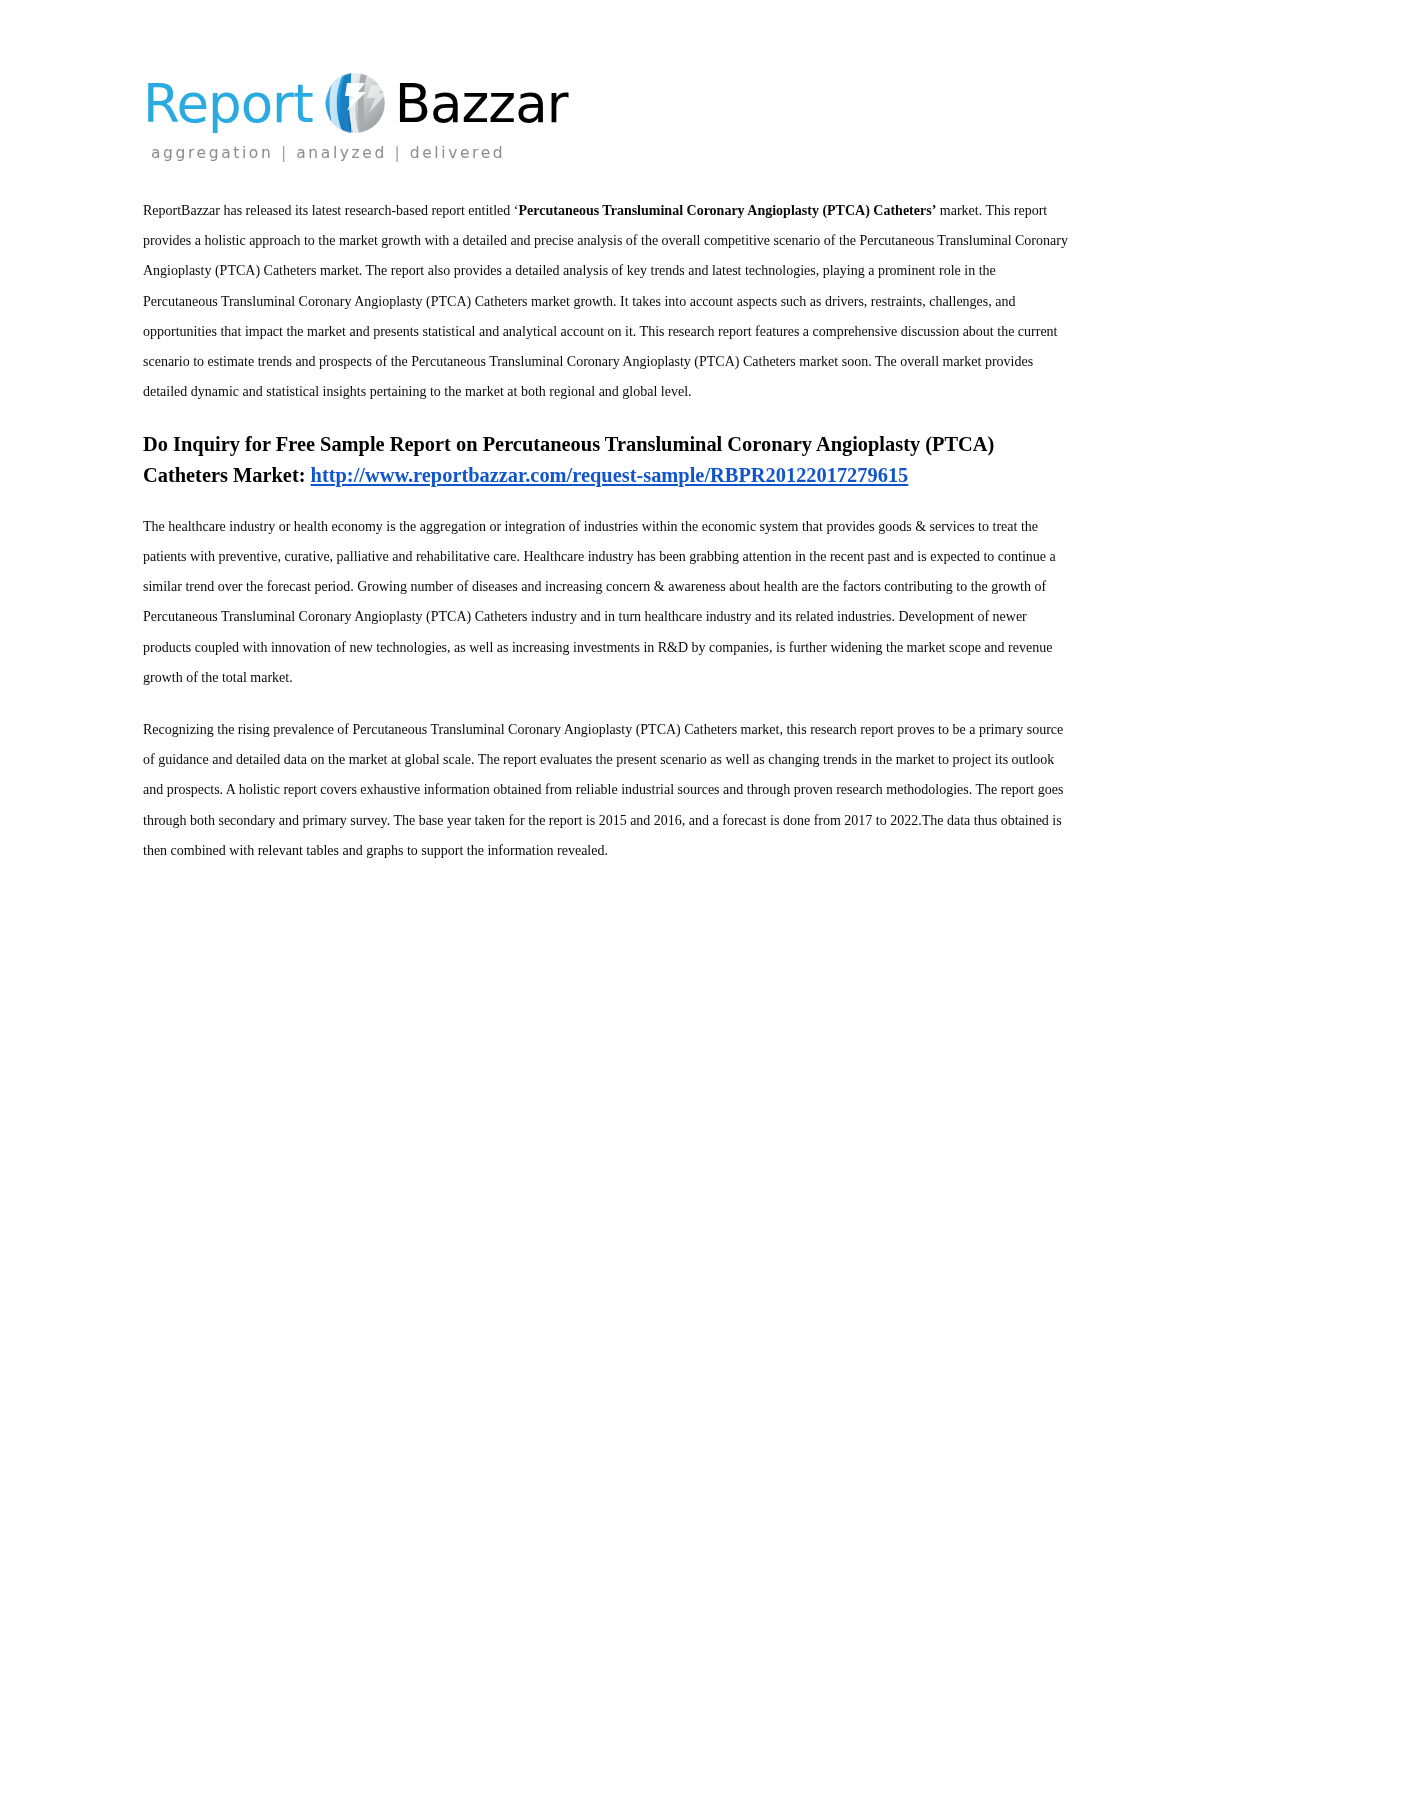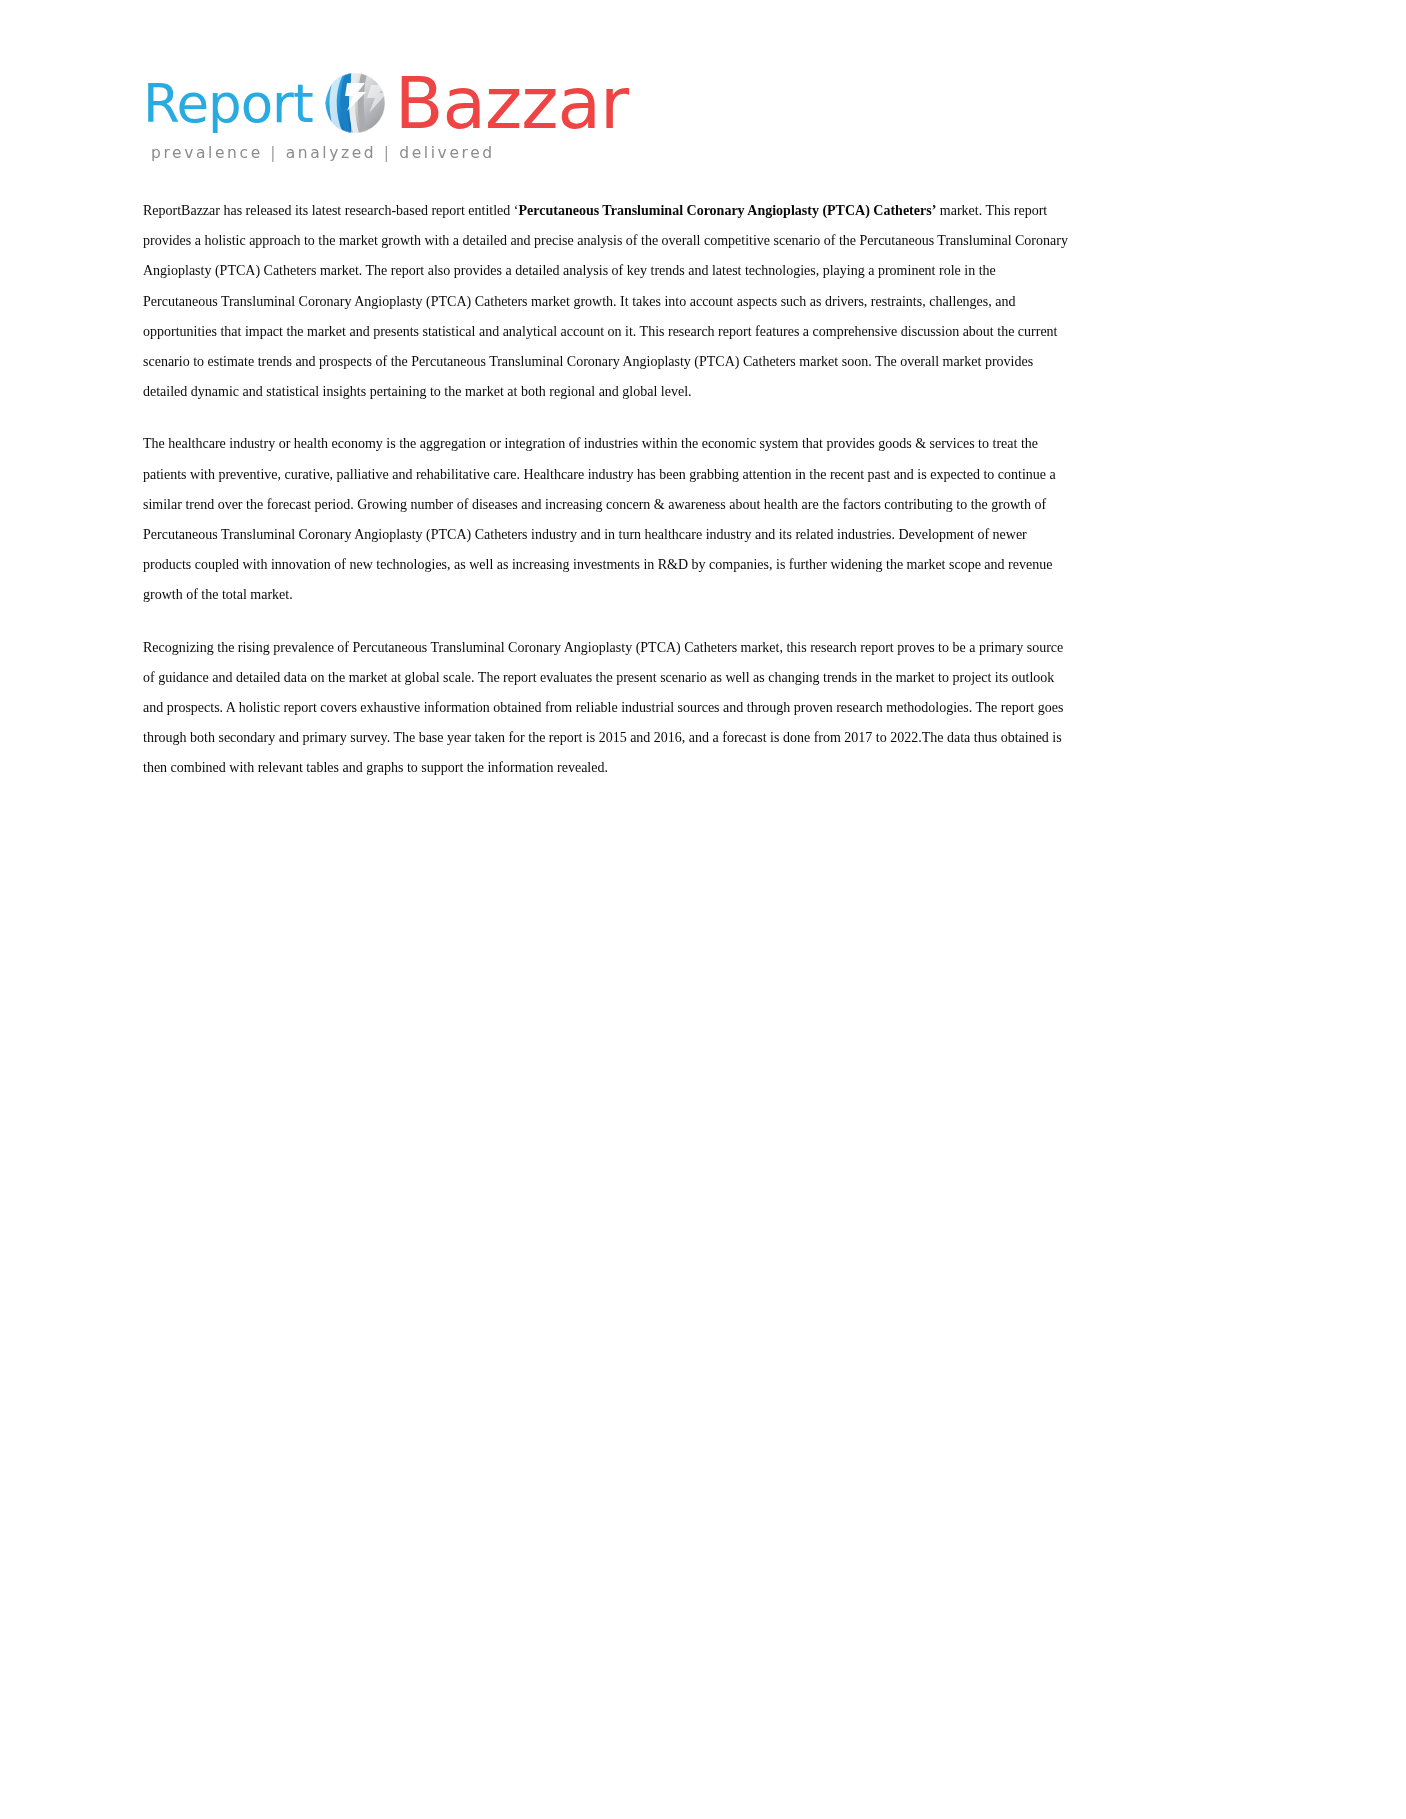--- a/index.html
+++ b/index.html
@@ -49,23 +49,23 @@
   .logo-mark {
     position: relative;
     width: 76px;
     height: 76px;
     margin: 0 2px 0 4px;
     flex: none;
   }
   .logo-mark svg { display: block; }
   .logo-word-bazzar {
     font-family: "DejaVu Sans", sans-serif;
-    font-size: 71px;
+    font-size: 53px;
     letter-spacing: -1px;
-    color: #ef4444;
+    color: #000000;
     font-weight: 400;
     line-height: 1;
   }
   .logo-tagline {
     font-family: "DejaVu Sans", sans-serif;
     font-size: 15.5px;
     color: #8C8C8C;
     letter-spacing: 2.6px;
     margin-top: 6px;
     margin-left: 8px;
@@ -161,33 +161,34 @@
             <path d="M46 2 C39 22, 39 54, 46 74 L52 74 C45 54, 45 22, 52 2 Z" fill="#A9ACAF"></path>
             <path d="M30 18 L48 18 L41 27 L49 27 L30 46 L36 31 L28 31 Z" fill="#FFFFFF" opacity="0.95"></path>
             <path d="M54 20 L70 20 L62 28 L70 28 L52 48 L58 33 L50 33 Z" fill="#FFFFFF" opacity="0.55"></path>
           </g>
           <circle cx="38" cy="38" r="30" fill="none" stroke="#FFFFFF" stroke-width="0.8" opacity="0.5"></circle>
         </svg>
       </span>
       <span class="logo-word-bazzar">Bazzar</span>
     </div>
     <div class="logo-tagline">
-      <span>prevalence</span>
+      <span>aggregation</span>
       <span class="sep">|</span>
       <span>analyzed</span>
       <span class="sep">|</span>
       <span>delivered</span>
     </div>
   </div>
 
   <div class="content">
 
 
     <p class="body-para"><span>ReportBazzar has released its latest research-based report entitled ‘</span><span class="b">Percutaneous Transluminal Coronary Angioplasty (PTCA) Catheters’</span><span> market. This report provides a holistic approach to the market growth with a detailed and precise analysis of the overall competitive scenario of the Percutaneous Transluminal Coronary Angioplasty (PTCA) Catheters market. The report also provides a detailed analysis of key trends and latest technologies, playing a prominent role in the Percutaneous Transluminal Coronary Angioplasty (PTCA) Catheters market growth. It takes into account aspects such as drivers, restraints, challenges, and opportunities that impact the market and presents statistical and analytical account on it. This research report features a comprehensive discussion about the current scenario to estimate trends and prospects of the Percutaneous Transluminal Coronary Angioplasty (PTCA) Catheters market soon. The overall market provides detailed dynamic and statistical insights pertaining to the market at both regional and global level.</span></p>
 
+    <p class="inquiry-para"><span>Do Inquiry for Free Sample Report on Percutaneous Transluminal Coronary Angioplasty (PTCA) Catheters Market: </span><a class="sample-link" href="#">http://www.reportbazzar.com/request-sample/RBPR20122017279615</a></p>
 
     <p class="body-para">The healthcare industry or health economy is the aggregation or integration of industries within the economic system that provides goods &amp; services to treat the patients with preventive, curative, palliative and rehabilitative care. Healthcare industry has been grabbing attention in the recent past and is expected to continue a similar trend over the forecast period. Growing number of diseases and increasing concern &amp; awareness about health are the factors contributing to the growth of Percutaneous Transluminal Coronary Angioplasty (PTCA) Catheters industry and in turn healthcare industry and its related industries. Development of newer products coupled with innovation of new technologies, as well as increasing investments in R&amp;D by companies, is further widening the market scope and revenue growth of the total market.</p>
 
 
     <p class="body-para">Recognizing the rising prevalence of Percutaneous Transluminal Coronary Angioplasty (PTCA) Catheters market, this research report proves to be a primary source of guidance and detailed data on the market at global scale. The report evaluates the present scenario as well as changing trends in the market to project its outlook and prospects. A holistic report covers exhaustive information obtained from reliable industrial sources and through proven research methodologies. The report goes through both secondary and primary survey. The base year taken for the report is 2015 and 2016, and a forecast is done from 2017 to 2022.The data thus obtained is then combined with relevant tables and graphs to support the information revealed.</p>
 
 
   </div>
 </div>
 

